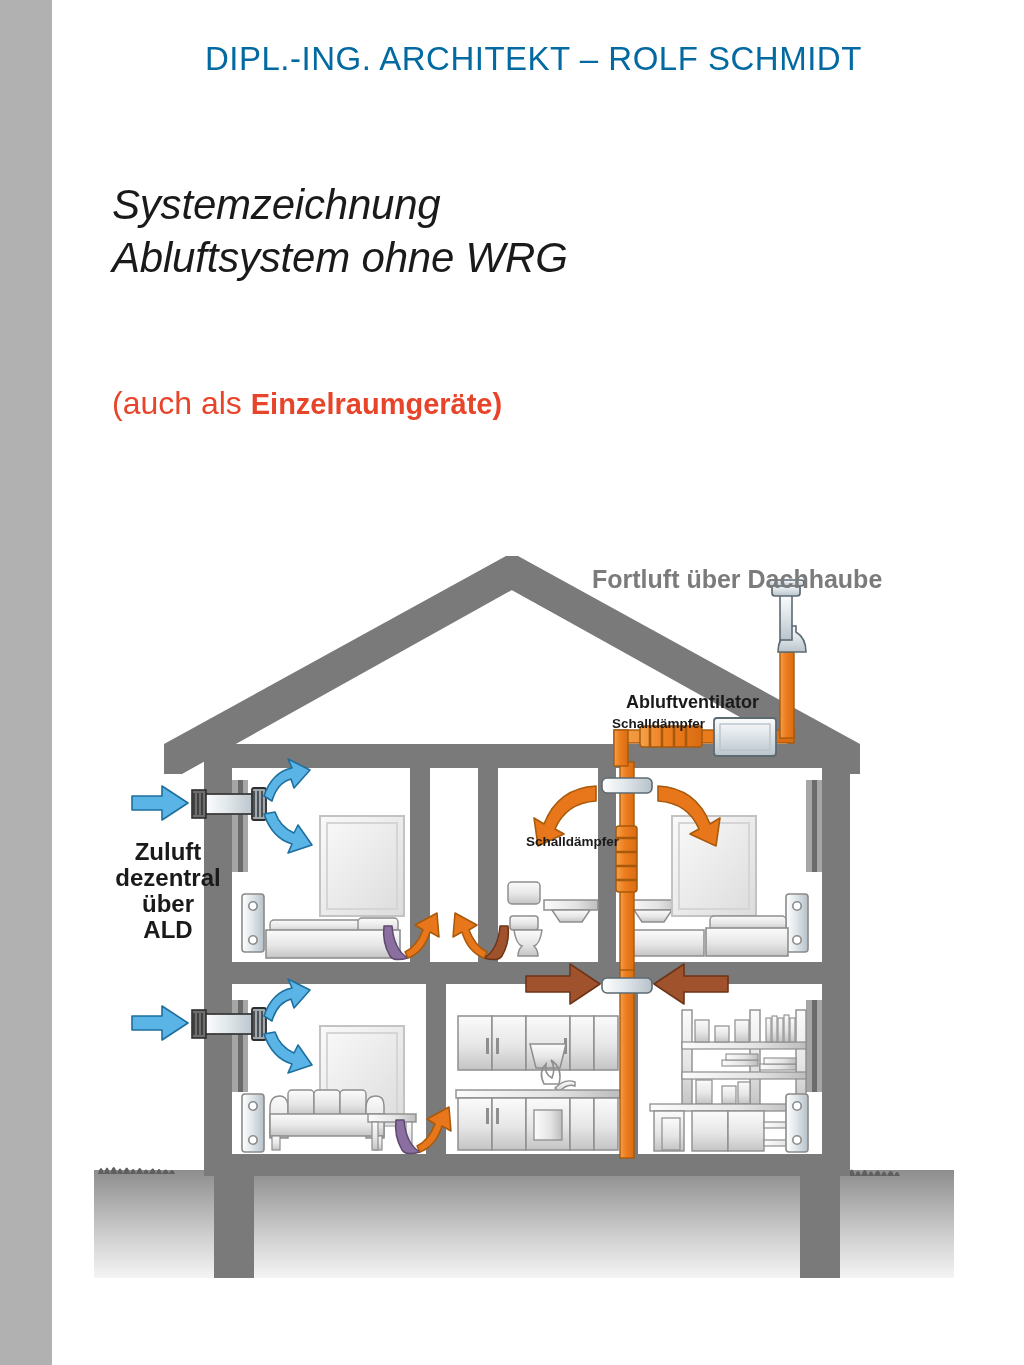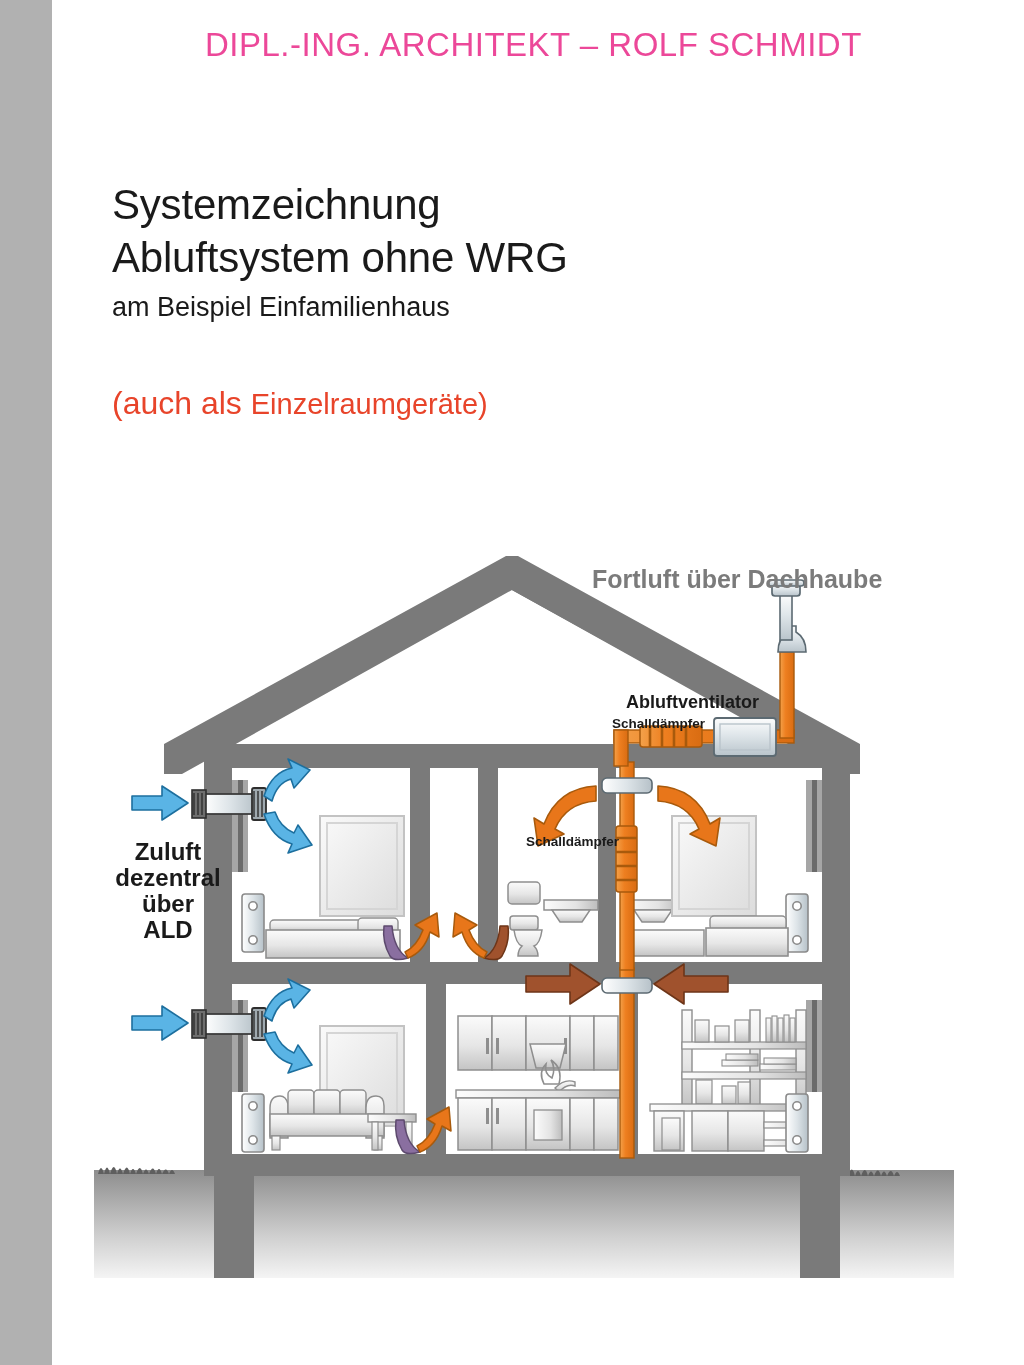--- a/index.html
+++ b/index.html
@@ -12,60 +12,60 @@
   .page{position:absolute;inset:0;background:#fff;}
 
   
   .sidebar-band{
     position:absolute;left:0;top:0;width:52px;height:1365px;
     background:#b1b1b1;
   }
 
   
   .header-title{
-    position:absolute;left:205px;top:26px;width:700px;
+    position:absolute;left:205px;top:40px;width:700px;
     font-size:33px;letter-spacing:.5px;
-    color:#ec4899;font-weight:400;
+    color:#0369a1;font-weight:400;
     white-space:nowrap;
   }
 
   
   .title-block{position:absolute;left:112px;top:178px;width:760px;}
   .t-line1,.t-line2{
     font-size:42px;line-height:53px;color:#1a1a1a;font-weight:400;
     letter-spacing:-.2px;
+    font-style:italic;
   }
   .t-line3{
     font-size:27px;line-height:40px;color:#1a1a1a;font-weight:400;
     margin-top:3px;
   }
   .t-red{
     position:absolute;left:112px;top:385px;
     color:#e8442a;white-space:nowrap;
   }
   .t-red .small{font-size:32px;}
-  .t-red .big{font-size:29px;}
+  .t-red .big{font-size:29px;font-weight:bold;}
 
   
   .drawing{position:absolute;left:74px;top:548px;width:900px;height:730px;}
   .drawing svg{display:block;}
 </style>
 </head>
 <body>
 
 <div class="page">
 
   <div class="sidebar-band"></div>
 
   <div class="header-title">DIPL.-ING. ARCHITEKT – ROLF SCHMIDT</div>
 
   <div class="title-block">
     <div class="t-line1">Systemzeichnung</div>
     <div class="t-line2">Abluftsystem ohne WRG</div>
-    <div class="t-line3">am Beispiel Einfamilienhaus</div>
   </div>
 
   <div class="t-red">
     <span class="small">(auch als </span><span class="big">Einzelraumgeräte)</span>
   </div>
 
   <div class="drawing">
   <svg width="900" height="730" viewBox="0 0 900 730" xmlns="http://www.w3.org/2000/svg">
     <defs>
       <linearGradient id="gGround" x1="0" y1="0" x2="0" y2="1">

